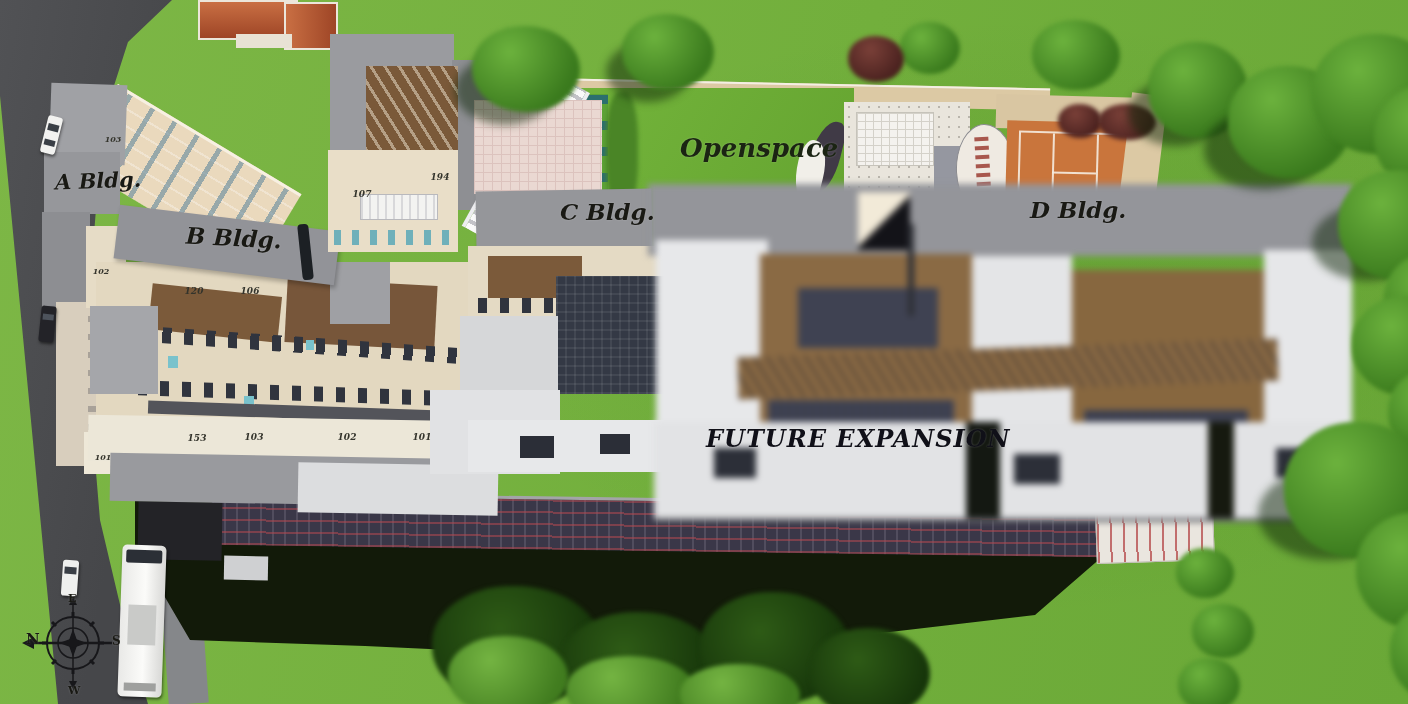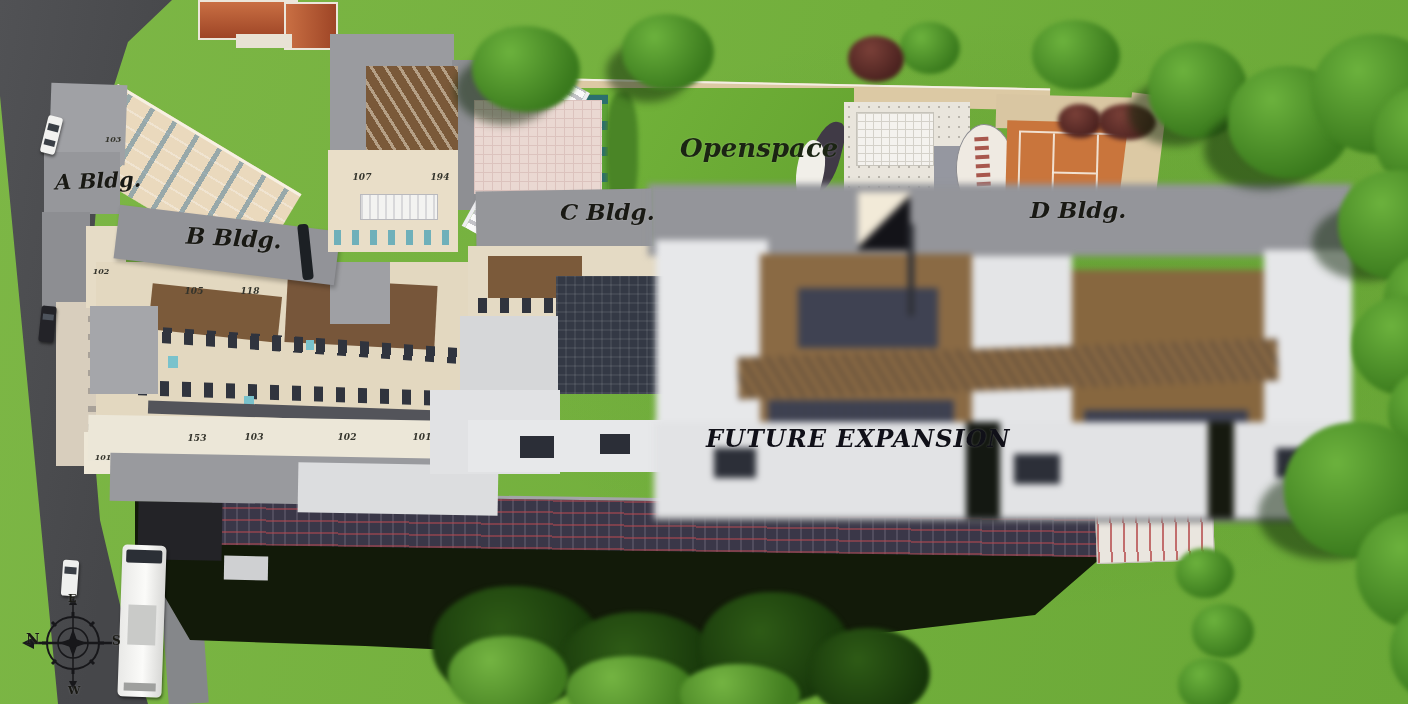--- a/index.html
+++ b/index.html
@@ -267,22 +267,22 @@
   <span class="lbl" style="left:55px;top:168px;font-size:21px;transform:rotate(-2deg);">A Bldg.</span>
   <span class="lbl" style="left:186px;top:224px;font-size:23px;transform:rotate(3deg);">B Bldg.</span>
   <span class="lbl" style="left:560px;top:198px;font-size:23px;">C Bldg.</span>
   <span class="lbl" style="left:1030px;top:196px;font-size:23px;font-style:italic;">D Bldg.</span>
   <span class="lbl" style="left:680px;top:133px;font-size:26px;color:#1b2413;">Openspace</span>
   <span class="lbl" style="left:706px;top:424px;font-size:24px;letter-spacing:1px;color:#101018;">FUTURE EXPANSION</span>
 
   <span class="num" style="left:113px;top:139px;font-size:8px;">103</span>
   <span class="num" style="left:101px;top:271px;font-size:8px;">102</span>
   <span class="num" style="left:103px;top:457px;font-size:8px;">101</span>
-  <span class="num" style="left:194px;top:291px;">105</span>
-  <span class="num" style="left:250px;top:291px;">118</span>
-  <span class="num" style="left:362px;top:177px;">107</span>
+  <span class="num" style="left:194px;top:291px;">120</span>
+  <span class="num" style="left:250px;top:291px;">106</span>
+  <span class="num" style="left:362px;top:194px;">107</span>
   <span class="num" style="left:440px;top:177px;">194</span>
   <span class="num" style="left:197px;top:438px;">153</span>
   <span class="num" style="left:254px;top:437px;">103</span>
   <span class="num" style="left:347px;top:437px;">102</span>
   <span class="num" style="left:422px;top:437px;">101</span>
 
 </div>
 
 </body></html>

